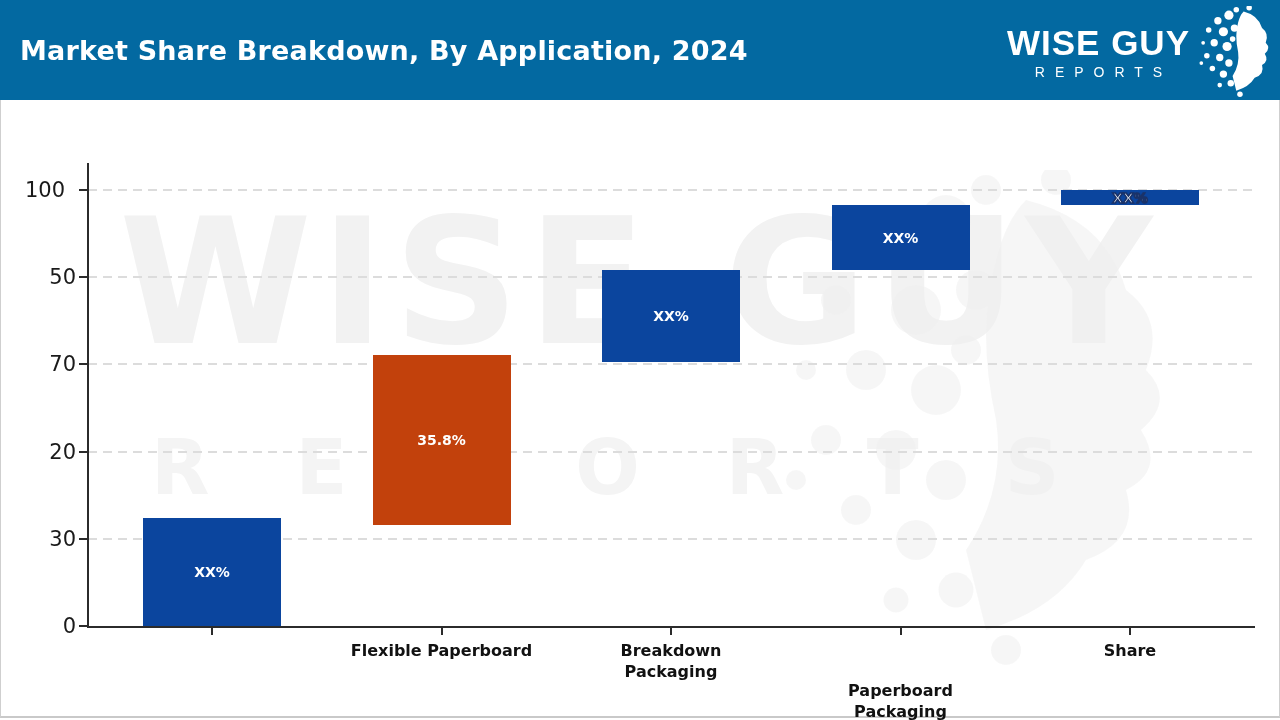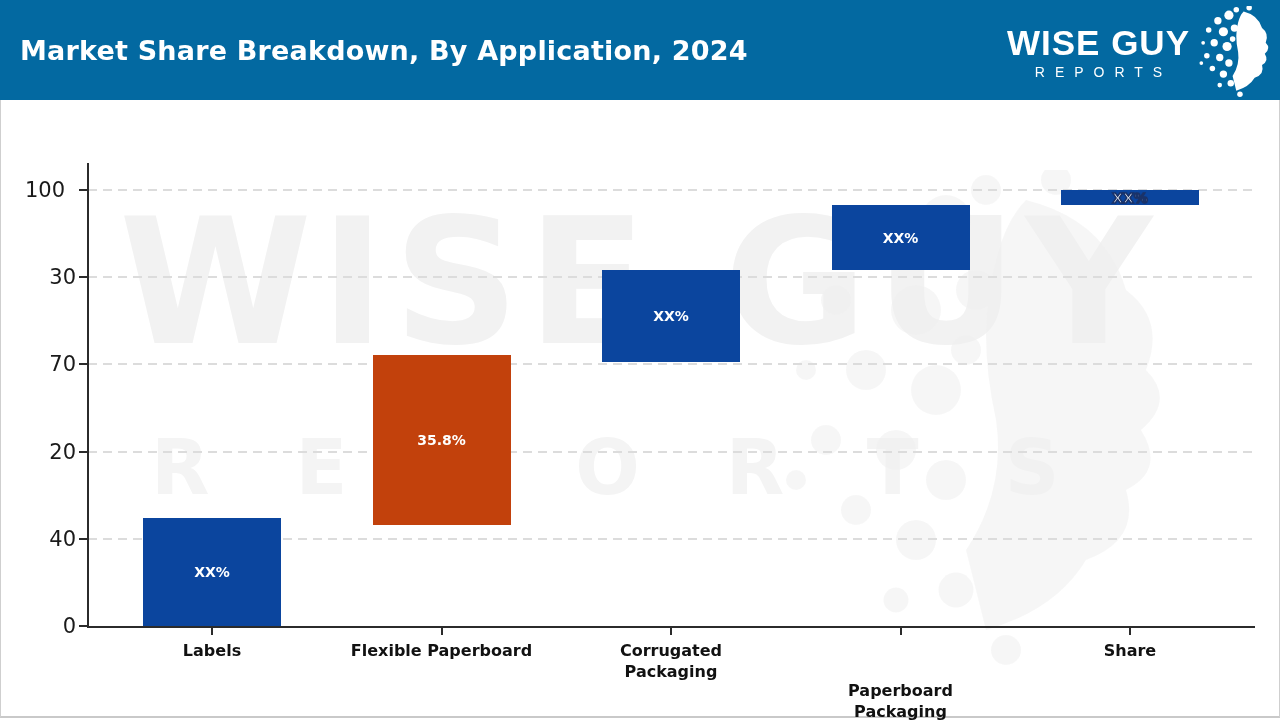--- a/index.html
+++ b/index.html
@@ -103,56 +103,53 @@
           <circle cx="54" cy="4" r="3"></circle>
           <circle cx="68" cy="2" r="3"></circle>
         <circle cx="58" cy="96" r="3"></circle>
           <circle cx="36" cy="86" r="2.5"></circle>
       </g>
     </svg>
     <div class="plot" id="plot">
         <div class="ytick-label" style="left: 15px; top: 516px;">0</div>
         <div class="tick" style="left: 78px; top: 525px; width: 8px; height: 2px;"></div>
         <div class="gridline" style="left: 87px; top: 437.8px; width: 1166px;"></div>
-        <div class="ytick-label" style="left: 15px; top: 428.8px;">40</div>
+        <div class="ytick-label" style="left: 15px; top: 428.8px;">30</div>
         <div class="tick" style="left: 78px; top: 437.8px; width: 8px; height: 2px;"></div>
         <div class="gridline" style="left: 87px; top: 350.6px; width: 1166px;"></div>
         <div class="ytick-label" style="left: 15px; top: 341.6px;">20</div>
         <div class="tick" style="left: 78px; top: 350.6px; width: 8px; height: 2px;"></div>
         <div class="gridline" style="left: 87px; top: 263.4px; width: 1166px;"></div>
         <div class="ytick-label" style="left: 15px; top: 254.4px;">70</div>
         <div class="tick" style="left: 78px; top: 263.4px; width: 8px; height: 2px;"></div>
         <div class="gridline" style="left: 87px; top: 176.2px; width: 1166px;"></div>
-        <div class="ytick-label" style="left: 15px; top: 167.2px;">30</div>
+        <div class="ytick-label" style="left: 15px; top: 167.2px;">50</div>
         <div class="tick" style="left: 78px; top: 176.2px; width: 8px; height: 2px;"></div>
         <div class="gridline" style="left: 87px; top: 89px; width: 1166px;"></div>
         <div class="ytick-label" style="left: 4px; top: 80px;">100</div>
         <div class="tick" style="left: 78px; top: 89px; width: 8px; height: 2px;"></div>
         <div class="axis-y" style="left: 86px; top: 63px; height: 465px;"></div>
         <div class="axis-x" style="left: 86px; top: 526px; width: 1168px;"></div>
         <div class="bar" style="left: 142px; top: 417.872px; width: 138px; height: 108.128px; background: rgb(11, 69, 158);">
           <span class="bar-label" style="color: rgb(255, 255, 255);">XX%</span>
         </div>
         <div class="tick" style="left: 210px; top: 528px; width: 2px; height: 7px;"></div>
-        <div class="xtick-label" style="left: 96px; top: 540px;">
-          <div>Labels</div>
-        </div>
         <div class="bar" style="left: 371.5px; top: 255px; width: 138px; height: 170px; background: #c2410c;">
           <span class="bar-label" style="color: rgb(255, 255, 255);">35.8%</span>
         </div>
         <div class="tick" style="left: 439.5px; top: 528px; width: 2px; height: 7px;"></div>
         <div class="xtick-label" style="left: 325.5px; top: 540px;">
           <div>Flexible Paperboard</div>
         </div>
         <div class="bar" style="left: 601px; top: 169.788px; width: 138px; height: 91.996px; background: rgb(11, 69, 158);">
           <span class="bar-label" style="color: rgb(255, 255, 255);">XX%</span>
         </div>
         <div class="tick" style="left: 669px; top: 528px; width: 2px; height: 7px;"></div>
         <div class="xtick-label" style="left: 555px; top: 540px;">
-          <div>Corrugated</div>
+          <div>Breakdown</div>
           <div>Packaging</div>
         </div>
         <div class="bar" style="left: 830.5px; top: 105.26px; width: 138px; height: 64.528px; background: rgb(11, 69, 158);">
           <span class="bar-label" style="color: rgb(255, 255, 255);">XX%</span>
         </div>
         <div class="tick" style="left: 898.5px; top: 528px; width: 2px; height: 7px;"></div>
         <div class="xtick-label" style="left: 784.5px; top: 540px; margin-top: 40px;">
           <div>Paperboard</div>
           <div>Packaging</div>
         </div>

